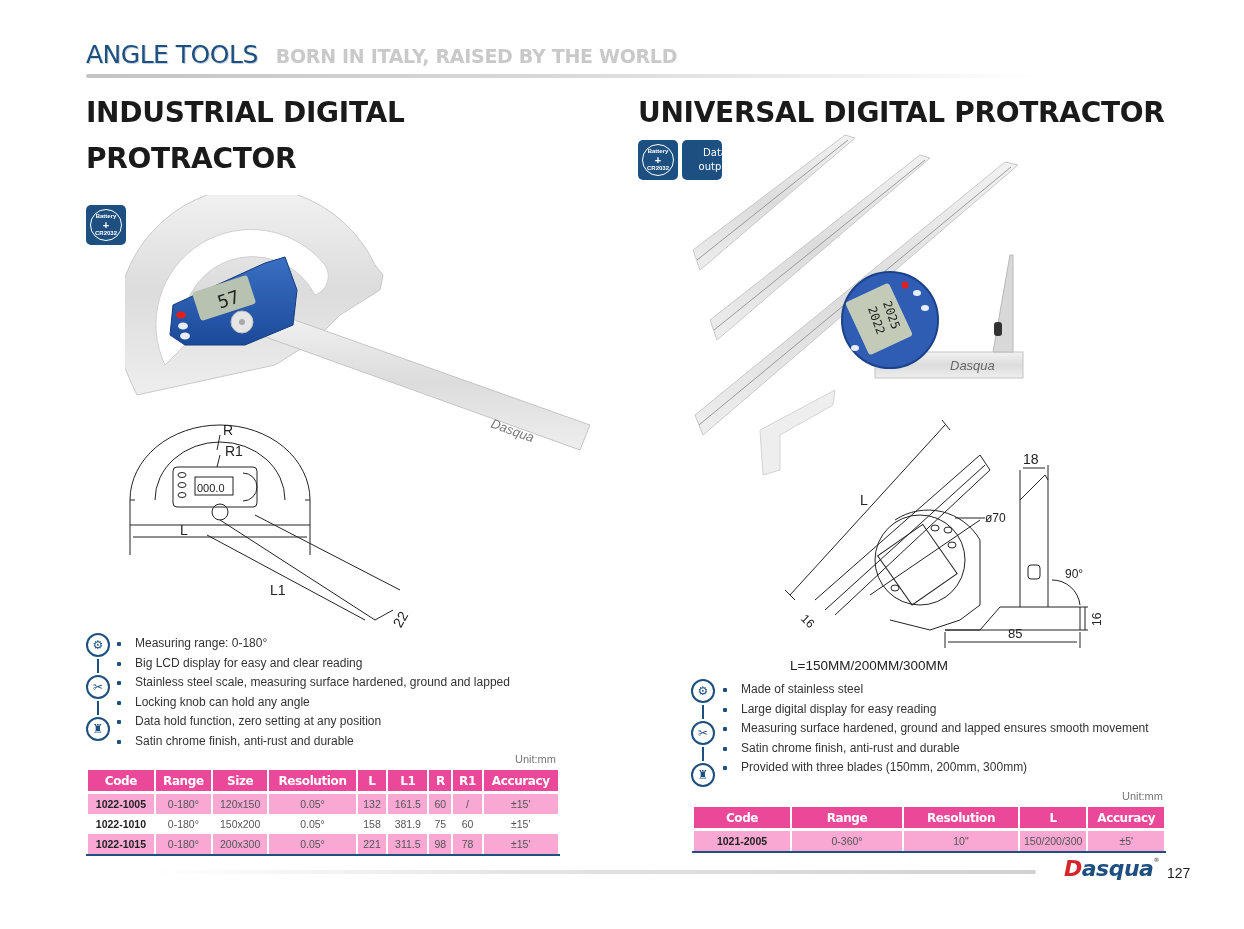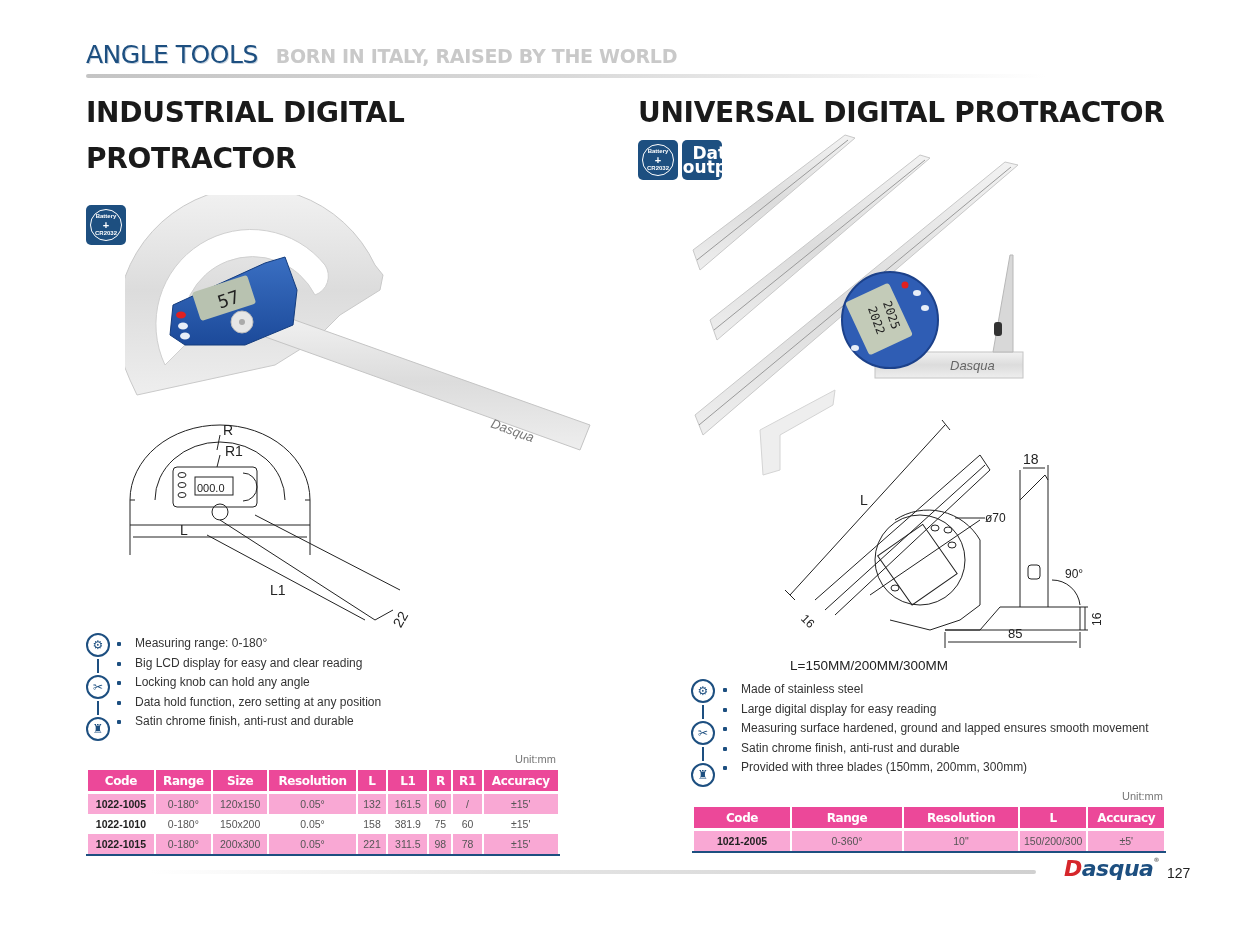--- a/index.html
+++ b/index.html
@@ -11,21 +11,21 @@
   .header .tagline { font-family: "DejaVu Sans", sans-serif; font-weight: bold; font-size: 19px; color: #c9c9c9; margin-left: 18px; letter-spacing: -0.3px; }
   .header-rule { position: absolute; left: 86px; top: 74px; width: 960px; height: 4px; background: linear-gradient(to right, #c4c4c4 0%, #d9d9d9 50%, #ffffff 100%); border-radius: 2px; }
 
   .product-title { position: absolute; font-family: "DejaVu Sans", sans-serif; font-weight: bold; color: #1a1a1a; font-size: 28px; line-height: 46px; letter-spacing: -0.3px; }
   .title-left { left: 86px; top: 90px; width: 400px; }
   .title-right { left: 638px; top: 90px; width: 560px; }
 
   .badge { position: absolute; width: 40px; height: 40px; background: #1d4f80; border-radius: 5px; color: #fff; display: flex; align-items: center; justify-content: center; }
   .badge .ring { width: 32px; height: 32px; border: 1.5px solid #fff; border-radius: 50%; display: flex; flex-direction: column; align-items: center; justify-content: center; font-size: 6px; line-height: 7px; font-weight: bold; }
   .badge .ring .plus { font-size: 11px; line-height: 10px; }
-  .badge.text { font-family: "DejaVu Sans", sans-serif; font-weight: bold; font-size: 17px; line-height: 14px; text-align: center; padding-left: 26px; }
+  .badge.text { font-family: "DejaVu Sans", sans-serif; font-weight: normal; font-size: 10px; line-height: 14px; text-align: center; padding-left: 26px; }
 
   .photo { position: absolute; }
 
   .feature-icons { position: absolute; width: 24px; display: flex; flex-direction: column; align-items: center; }
   .feature-icons .ic { width: 24px; height: 24px; border: 2px solid #1d4f80; border-radius: 50%; display: flex; align-items: center; justify-content: center; color: #1d4f80; font-size: 12px; }
   .feature-icons .link { width: 2px; height: 14px; background: #1d4f80; margin: 2px 0; }
 
   .features { position: absolute; list-style: none; font-size: 12px; color: #333; }
   .features li { height: 19.5px; line-height: 19.5px; position: relative; padding-left: 20px; }
   .features li::before { content: ""; position: absolute; left: 2px; top: 8px; width: 4px; height: 4px; background: #1d4f80; border-radius: 1px; }
@@ -129,20 +129,21 @@
 <div class="feature-icons" style="left:86px; top:633px;">
   <div class="ic">⚙</div>
   <div class="link"></div>
   <div class="ic">✂</div>
   <div class="link"></div>
   <div class="ic">♜</div>
 </div>
 <ul class="features" style="left:115px; top:634px;">
   <li>Measuring range: 0-180°</li>
   <li>Big LCD display for easy and clear reading</li>
+  <li>Stainless steel scale, measuring surface hardened, ground and lapped</li>
   <li>Locking knob can hold any angle</li>
   <li>Data hold function, zero setting at any position</li>
   <li>Satin chrome finish, anti-rust and durable</li>
 </ul>
 
 <div class="unit" style="left:515px; top:753px;">Unit:mm</div>
 
 <table class="spec" style="left:86px; top:770px; width:474px;">
   <thead>
     <tr>

